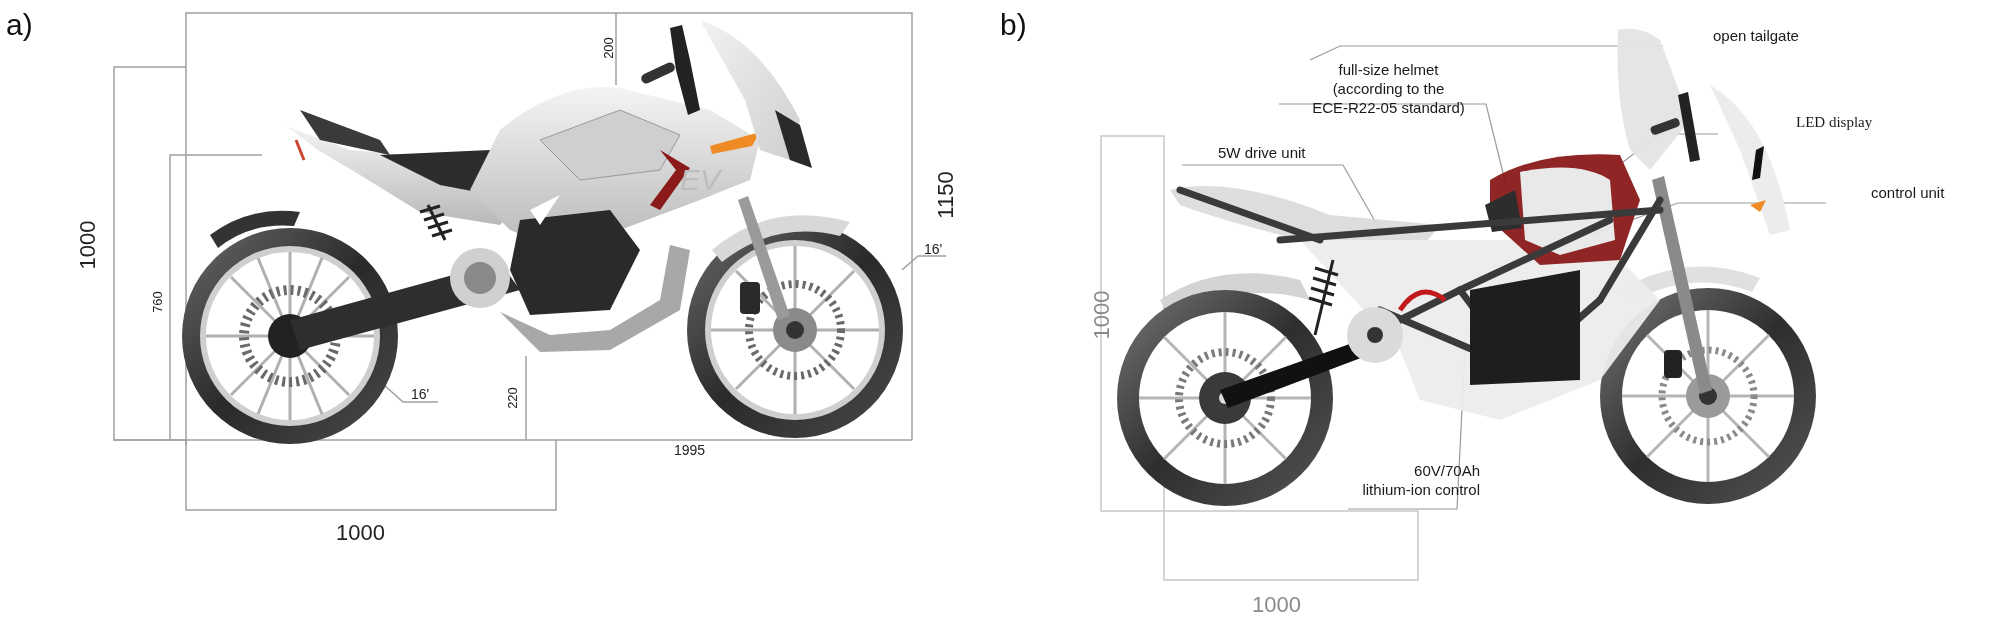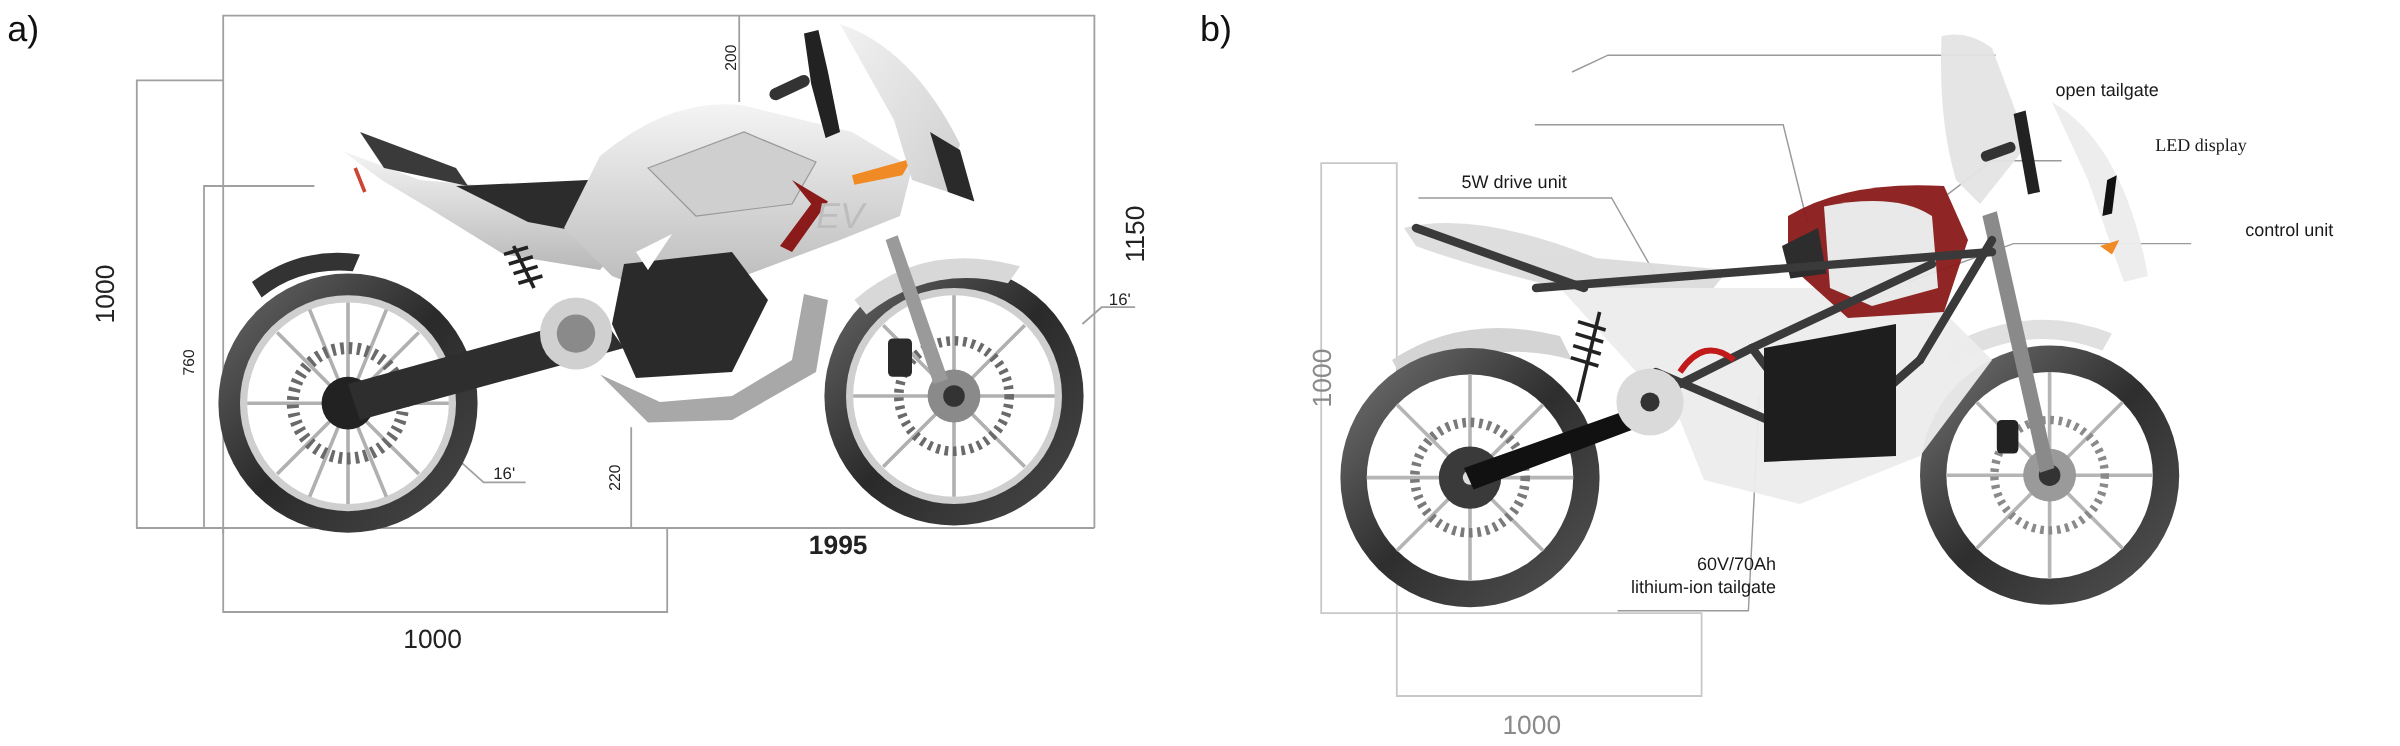--- a/index.html
+++ b/index.html
@@ -140,21 +140,21 @@
     </g>
   </svg>
 
   <div class="dim rot" style="left:58px; top:230px; width:60px; height:30px; font-size:22px; line-height:30px; text-align:center;">1000</div>
   <div class="dim rot" style="left:141px; top:294px; width:34px; height:16px; font-size:13px; line-height:16px; text-align:center;">760</div>
   <div class="dim rot" style="left:592px; top:40px; width:34px; height:16px; font-size:13px; line-height:16px; text-align:center;">200</div>
   <div class="dim rot" style="left:496px; top:390px; width:34px; height:16px; font-size:13px; line-height:16px; text-align:center;">220</div>
   <div class="dim rot" style="left:916px; top:180px; width:60px; height:30px; font-size:22px; line-height:30px; text-align:center;">1150</div>
   <div class="dim" style="left:924px; top:241px; font-size:14px;">16'</div>
   <div class="dim" style="left:411px; top:386px; font-size:14px;">16'</div>
-  <div class="dim" style="left:674px; top:442px; font-size:22px;font-weight:bold;">1995</div>
+  <div class="dim" style="left:674px; top:442px; font-size:14px;">1995</div>
   <div class="dim" style="left:336px; top:520px; font-size:22px;">1000</div>
 </div>
 
 <div id="panel-b" class="panel">
   <div class="panel-label" style="left:0px;">b)</div>
 
   <svg class="art" viewBox="0 0 1000 622">
     <defs>
       <linearGradient id="tireB" x1="0" y1="0" x2="1" y2="1">
         <stop offset="0" stop-color="#777"></stop>
@@ -251,21 +251,26 @@
 
     <path d="M678 95 L688 92 L700 160 L690 162 Z" fill="#222"></path>
     <rect x="650" y="122" width="30" height="9" rx="4" fill="#333" transform="rotate(-20 665 126)"></rect>
     <path d="M756 150 L764 146 L760 178 L752 180 Z" fill="#111"></path>
     <path d="M750 205 L766 200 L760 212 Z" fill="#f08a24"></path>
   </svg>
 
   <div class="dim gray rot" style="left:72px; top:300px; width:60px; height:30px; font-size:22px; line-height:30px; text-align:center;">1000</div>
   <div class="dim gray" style="left:252px; top:592px; font-size:22px;">1000</div>
 
+  <div class="callout" style="left:301px; top:60px; width:175px;">
+    <div>full-size helmet</div>
+    <div>(according to the</div>
+    <div>ECE-R22-05 standard)</div>
+  </div>
   <div class="callout" style="left:218px; top:143px;text-align:center;">5W drive unit</div>
-  <div class="callout" style="left:713px; top:26px;margin-top:40px;">open tailgate</div>
+  <div class="callout" style="left:713px; top:26px;">open tailgate</div>
   <div class="callout" style="left:796px; top:113px;font-family:Liberation Serif, serif;">LED display</div>
   <div class="callout" style="left:871px; top:183px;">control unit</div>
   <div class="callout" style="left:352px; top:461px; width:128px;text-align:right;">
     <div>60V/70Ah</div>
-    <div>lithium-ion tailgate</div>
+    <div>lithium-ion control</div>
   </div>
 </div>
 
 </body></html>

